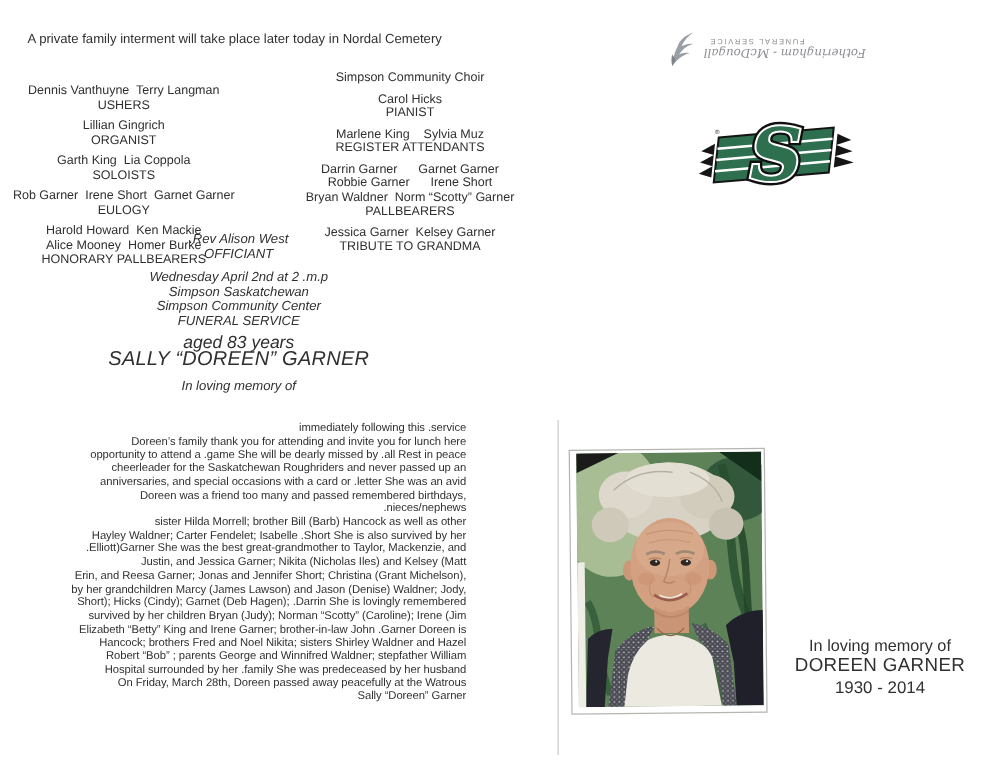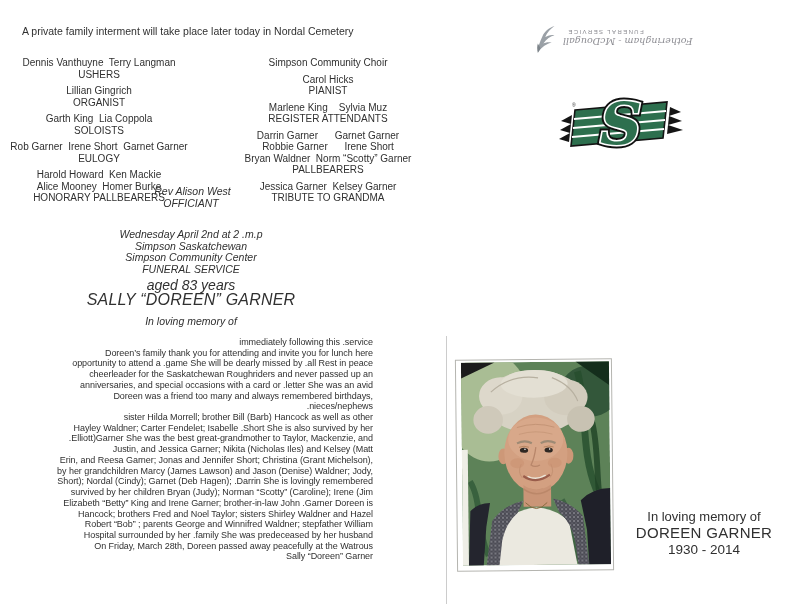--- a/index.html
+++ b/index.html
@@ -4,27 +4,27 @@
 <style>
   html,body{margin:0;padding:0;background:#ffffff;}
   .page{position:relative;width:790px;height:610px;background:#fff;overflow:hidden;
         font-family:"Liberation Sans", sans-serif;color:#303030;}
 
   .interment{position:absolute;left:22px;top:25px;font-size:10.5px;white-space:pre;}
 
   
   .pcol{position:absolute;text-align:center;font-size:10px;line-height:11.5px;white-space:pre;}
   .pcol div.gap{margin-top:5px;}
-  .col-left{left:8px;top:57px;width:182px;}
+  .col-left{left:8px;top:67px;width:182px;}
   .col-mid{left:196px;top:57px;width:176px;margin-left:44px;}
 
   
   .service{position:absolute;left:60px;top:186px;width:262px;text-align:center;
            font-size:10.5px;line-height:11.5px;font-style:italic;}
-  .service .sp{margin-top:20px;}
+  .service .sp{margin-top:8px;}
   .aged{font-size:14px;margin-top:5px;line-height:10px;}
   .bigname{font-size:16px;line-height:19px;letter-spacing:.2px;}
   .sp2{margin-top:7px;}
 
   
   .obituary{position:absolute;right:417px;top:337px;text-align:right;
             font-size:9px;line-height:10.72px;white-space:nowrap;letter-spacing:-.05px;}
 
   .fold{position:absolute;left:446px;top:336px;width:1px;height:268px;background:#cccccc;}
 
@@ -108,32 +108,32 @@
     <div class="bigname">SALLY “DOREEN” GARNER</div>
     <div class="sline sp2">In loving memory of</div>
   </div>
 
   <div class="obituary">
       <div>immediately following this .service</div>
       <div>Doreen’s family thank you for attending and invite you for lunch here</div>
       <div>opportunity to attend a .game She will be dearly missed by .all Rest in peace</div>
       <div>cheerleader for the Saskatchewan Roughriders and never passed up an</div>
       <div>anniversaries, and special occasions with a card or .letter She was an avid</div>
-      <div>Doreen was a friend too many and always remembered birthdays,</div>
+      <div>Doreen was a friend too many and passed remembered birthdays,</div>
       <div>.nieces/nephews</div>
       <div>sister  Hilda Morrell; brother Bill (Barb) Hancock as well as other</div>
       <div>Hayley Waldner; Carter Fendelet; Isabelle .Short She is also survived by her</div>
       <div>.Elliott)Garner She was the best great-grandmother to Taylor, Mackenzie, and</div>
       <div>Justin, and Jessica Garner; Nikita (Nicholas Iles) and Kelsey (Matt</div>
       <div>Erin, and Reesa Garner; Jonas and Jennifer Short; Christina (Grant Michelson),</div>
       <div>by her grandchildren Marcy (James Lawson) and Jason (Denise) Waldner; Jody,</div>
-      <div>Short); Nordal (Cindy); Garnet (Deb Hagen); .Darrin She is lovingly remembered</div>
+      <div>Short); Hicks (Cindy); Garnet (Deb Hagen); .Darrin She is lovingly remembered</div>
       <div>survived by her children Bryan (Judy); Norman “Scotty” (Caroline); Irene (Jim</div>
       <div>Elizabeth “Betty” King and Irene Garner; brother-in-law John .Garner Doreen is</div>
-      <div>Hancock; brothers Fred and Noel Taylor; sisters Shirley Waldner and Hazel</div>
+      <div>Hancock; brothers Fred and Noel Nikita; sisters Shirley Waldner and Hazel</div>
       <div>Robert “Bob” ; parents George and Winnifred Waldner; stepfather William</div>
       <div>Hospital surrounded by her .family She was predeceased by her husband</div>
       <div>On Friday, March 28th, Doreen passed away peacefully at the Watrous</div>
       <div>Sally “Doreen” Garner</div>
     </div>
 
   <div class="fold"></div>
 
   <div class="photo">
     <svg viewBox="0 0 150 205" preserveAspectRatio="none">

